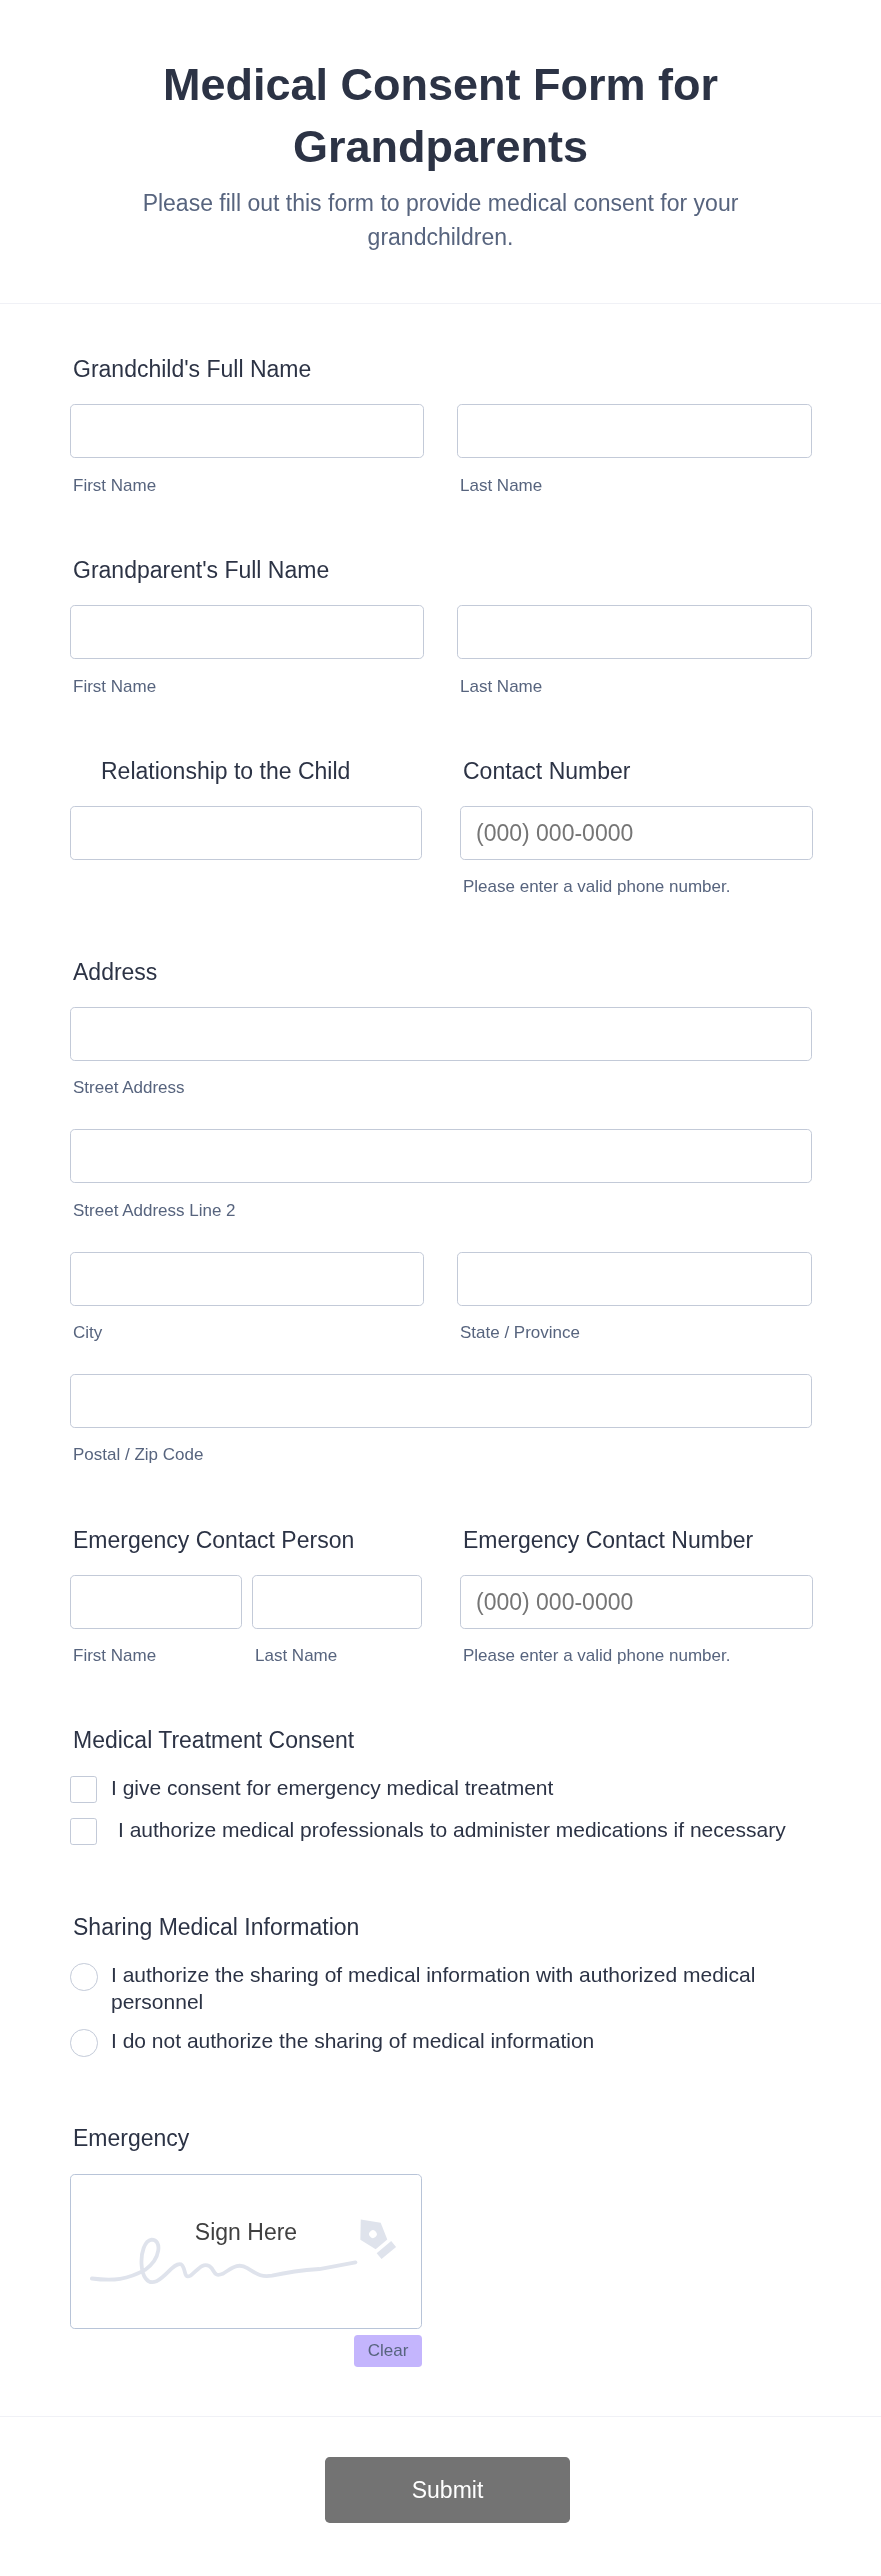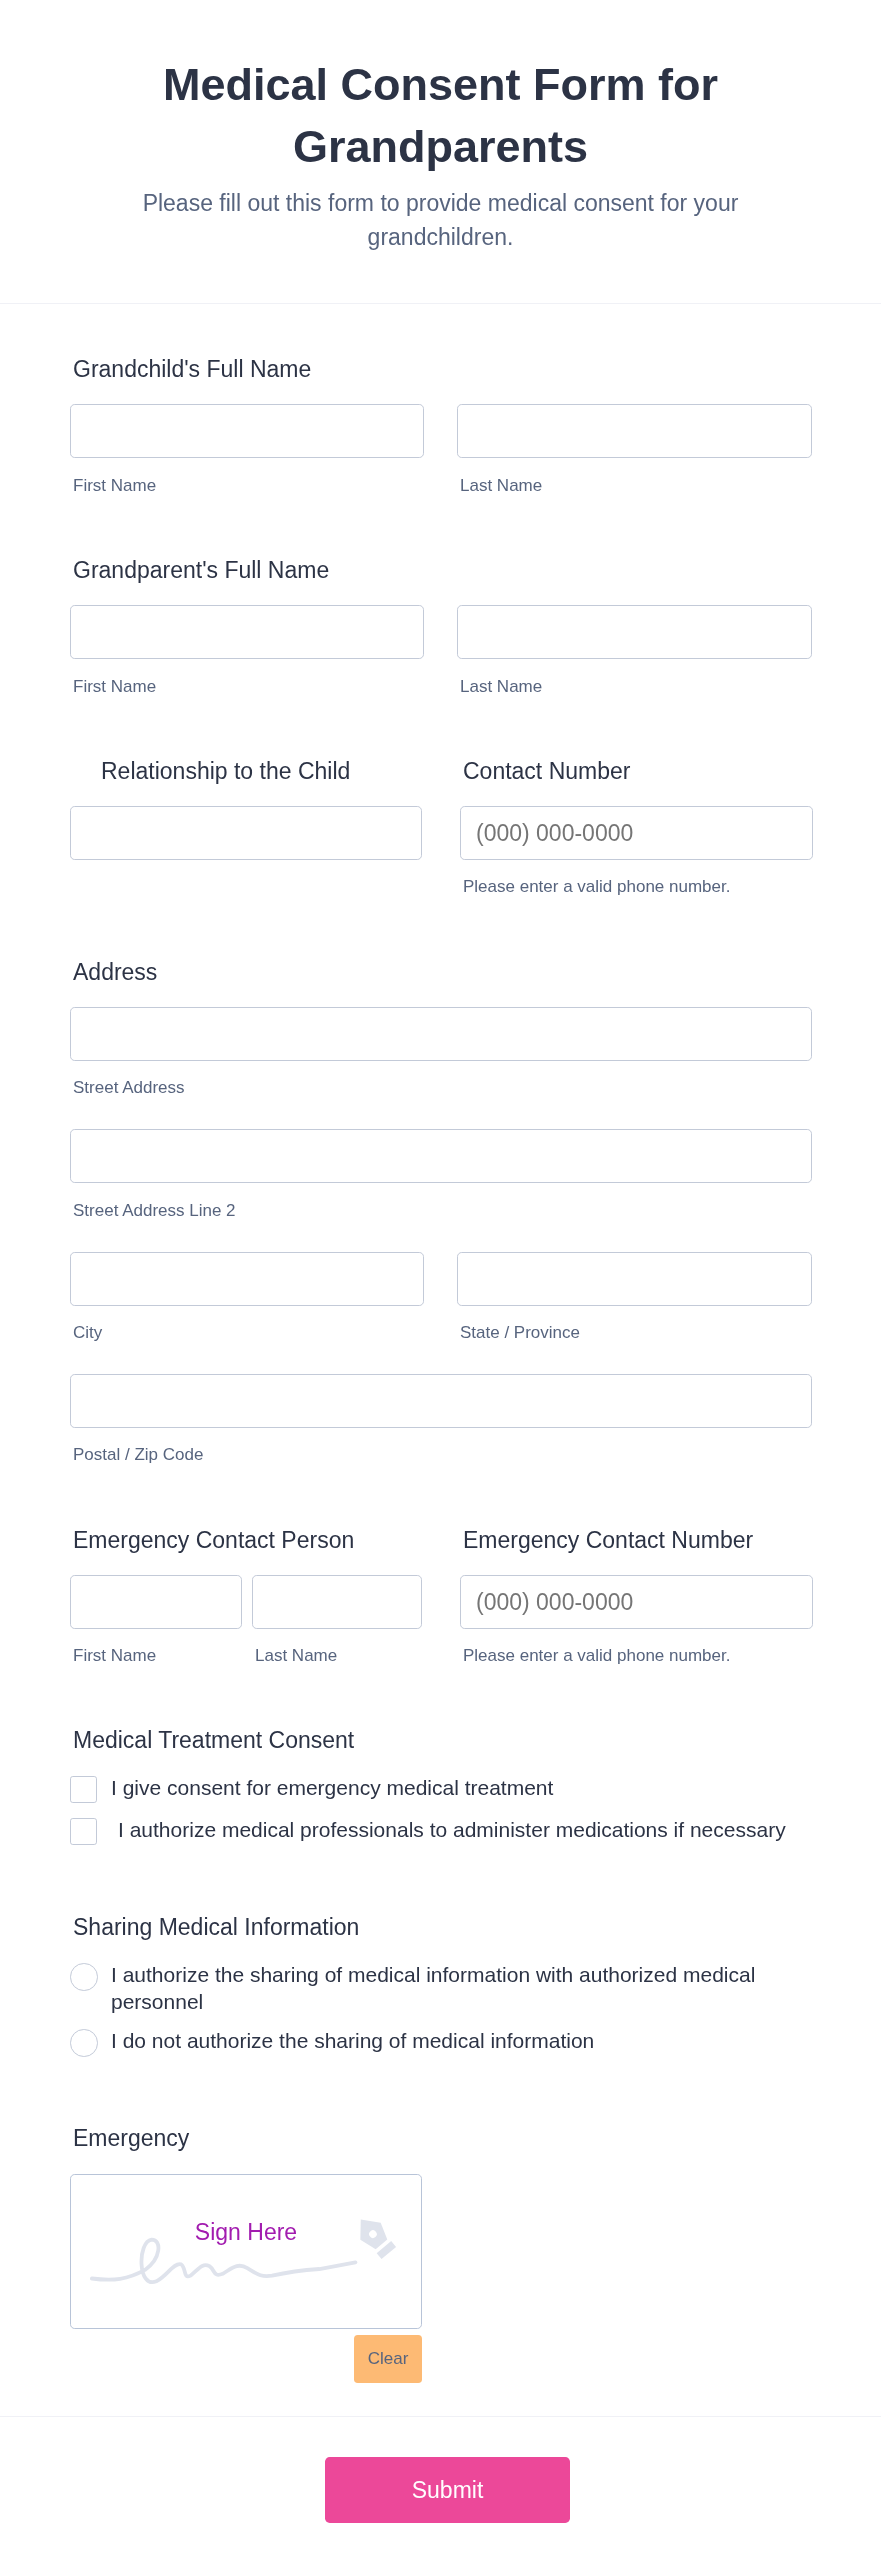--- a/index.html
+++ b/index.html
@@ -86,44 +86,44 @@
       width: 352px; height: 155px;
       border: 1.9px solid #b8c4d8;
       border-radius: 4.7px;
       background: #fff;
     }
     .sig-text {
       position: absolute;
       left: 0; right: 0; top: 44px;
       text-align: center;
       font-size: 23px;
-      color: #a21caf;
+      color: #404040;
     }
     .clear-btn {
       position: absolute;
       left: 354px; top: 2335px;
-      width: 68px; height: 48px;
-      background: #fdba74;
+      width: 68px; height: 32px;
+      background: #c4b5fd;
       border-radius: 3.8px;
       font-size: 17px;
       color: #57647e;
       text-align: center;
       line-height: 32px;
       border: none;
     }
     .footer-divider {
       position: absolute;
       left: 0; right: 0; top: 2416px;
       border-top: 0.9px solid #f0f1f6;
     }
     .submit-btn {
       position: absolute;
       left: 325px; top: 2457px;
       width: 245px; height: 66px;
-      background: #ec4899;
+      background: #737373;
       border-radius: 4.7px;
       color: #ffffff;
       font-size: 23px;
       text-align: center;
       line-height: 66px;
       border: none;
     }
   </style>
 </head>
 <body>

